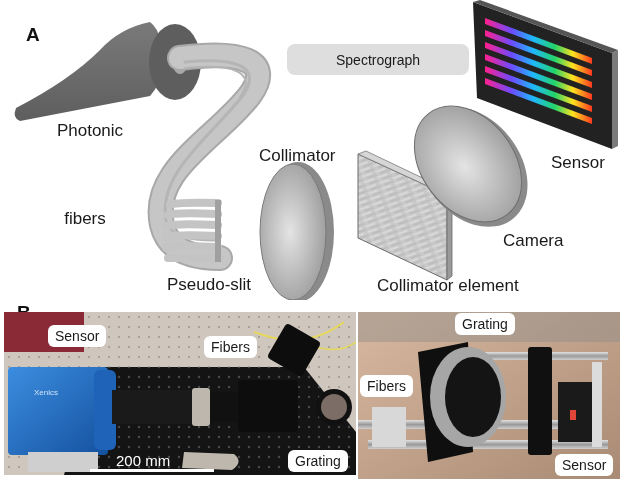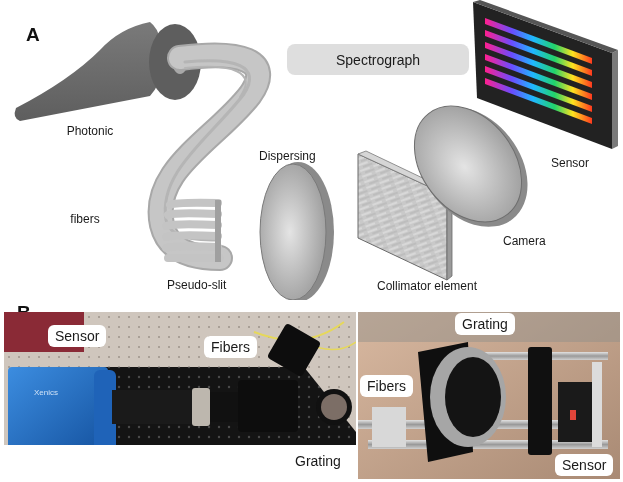--- a/index.html
+++ b/index.html
@@ -1,20 +1,20 @@
 <!DOCTYPE html>
 <html><head>
 <meta charset="utf-8">
 <style>
   * { margin: 0; padding: 0; box-sizing: border-box; }
   html, body { width: 623px; height: 482px; background: #ffffff; overflow: hidden; }
   body { position: relative; font-family: "Liberation Sans", sans-serif; color: #1a1a1a; }
   .abs { position: absolute; }
   .panel-letter { font-weight: bold; font-size: 19px; color: #111; }
-  .lbl { font-size: 12px; color: #1a1a1a; line-height: 16px; white-space: nowrap; }
+  .lbl { font-size: 17px; color: #1a1a1a; line-height: 16px; white-space: nowrap; }
   .lbl.c { text-align: center; }
   .spec-box { background: #dedede; border-radius: 8px; font-size: 14px; display: flex; align-items: center; justify-content: center; color: #1a1a1a; }
   .photo { overflow: hidden; }
   .photo-label { background: #ffffff; border-radius: 6px; font-size: 14px; padding: 3px 7px; color: #1a1a1a; white-space: nowrap; }
   .scalebar-text { font-weight: normal; font-size: 15px; color: #ffffff; }
 </style>
 </head>
 <body>
 
 <div class="abs panel-letter" style="left:26px; top:24px;">A</div>
@@ -98,28 +98,28 @@
 
 <div class="abs spec-box" style="left:287px; top:44px; width:182px; height:31px;">Spectrograph</div>
 
 <div class="abs lbl c" style="left:52px; top:123px; width:76px;">
   <div>Photonic</div>
 </div>
 <div class="abs lbl c" style="left:40px; top:211px; width:90px;">
   <div>fibers</div>
 </div>
 <div class="abs lbl" style="left:167px; top:277px;">Pseudo-slit</div>
-<div class="abs lbl" style="left:259px; top:148px;">Dispersing</div>
+<div class="abs lbl" style="left:259px; top:148px;">Collimator</div>
 <div class="abs lbl" style="left:377px; top:278px;">Collimator element</div>
 <div class="abs lbl" style="left:503px; top:233px;">Camera</div>
 <div class="abs lbl" style="left:551px; top:155px;">Sensor</div>
 
 <div class="abs panel-letter" style="left:17px; top:302px;">B</div>
 
-<div class="abs photo" style="left:4px; top:312px; width:352px; height:133px; background:#404040;">
+<div class="abs photo" style="left:4px; top:312px; width:352px; height:163px; background:#404040;">
   <svg width="352" height="163" viewBox="0 0 352 163">
     <defs>
       <pattern id="holes" width="10" height="10" patternUnits="userSpaceOnUse">
         <rect width="10" height="10" fill="#141414"></rect>
         <circle cx="5" cy="5" r="1.2" fill="#4a4a4a"></circle>
       </pattern>
       <pattern id="holesLight" width="10" height="10" patternUnits="userSpaceOnUse">
         <rect width="10" height="10" fill="#cfc6bd"></rect>
         <circle cx="5" cy="5" r="1" fill="#9d938a"></circle>
       </pattern>

